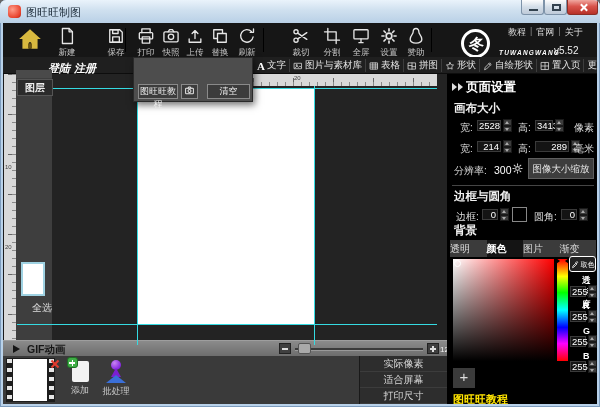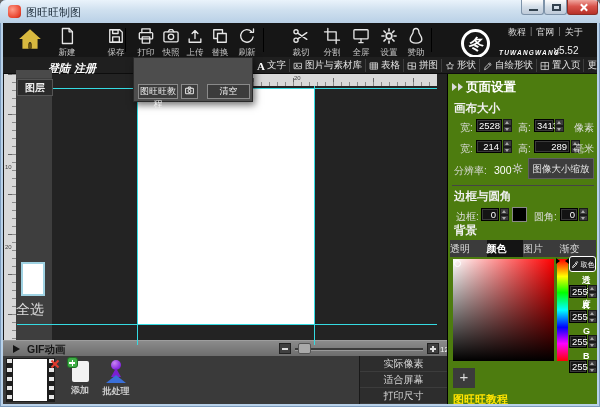--- a/index.html
+++ b/index.html
@@ -48,21 +48,21 @@
   .vruler{position:absolute;left:1px;top:51px;width:12px;height:266px;background:#d9d9d9;
     background-image:repeating-linear-gradient(180deg,#8a8a8a 0 1px,transparent 1px 8px),
                      repeating-linear-gradient(180deg,#666 0 1px,transparent 1px 40px);
     background-size:4px 100%,8px 100%;background-position:right 0,right 0;background-repeat:no-repeat;}
   .vruler span{position:absolute;left:1px;font-size:6px;color:#444;}
   .lstrip{position:absolute;left:13px;top:47px;width:36px;height:8px;background:#4a4a4a;}
   .layers{position:absolute;left:13px;top:55px;width:36px;height:262px;background:#3e3e3e;}
   .layertab{position:absolute;left:14px;top:56px;width:36px;height:17px;background:#2b2b2b;border:1px solid #555;
      color:#eee;font-size:10px;font-weight:bold;text-align:center;line-height:15px;z-index:4;}
   .layerthumb{position:absolute;left:18px;top:239px;width:24px;height:34px;background:#fff;border:2px solid #9fd2e2;}
-  .selectall{position:absolute;left:13px;top:278px;width:36px;text-align:left;font-size:14px;color:#ddd;cursor:pointer;}
+  .selectall{position:absolute;left:13px;top:278px;width:36px;text-align:right;font-size:10px;color:#ddd;cursor:pointer;}
   .pasteboard{position:absolute;left:49px;top:51px;width:395px;height:266px;background:#232323;}
   .hruler{position:absolute;left:130px;top:51px;width:304px;height:12px;background:#d9d9d9;
     background-image:repeating-linear-gradient(90deg,#8a8a8a 0 1px,transparent 1px 8px),
                      repeating-linear-gradient(90deg,#666 0 1px,transparent 1px 40px);
     background-size:100% 4px,100% 8px;background-position:left bottom,left bottom;background-repeat:no-repeat;}
   .hruler span{position:absolute;left:161px;top:1px;font-size:6px;color:#444;}
   .canvas{position:absolute;left:135px;top:65px;width:176px;height:236px;background:#ffffff;z-index:2;}
   .guide{position:absolute;background:#35dbe2;z-index:3;}
   
   .snap{position:absolute;left:130px;top:34px;width:120px;height:45px;background:#4d4d4d;border:1px solid #2a2a2a;
@@ -82,33 +82,33 @@
   .zhandle{position:absolute;left:295px;top:2px;width:13px;height:11px;background:#a9a9a9;border:1px solid #555;border-radius:2px;cursor:pointer;}
   .zpct{position:absolute;left:437px;top:4px;font-size:8px;color:#f2f2f2;}
   .filmarea{position:absolute;left:0;top:333px;width:444px;height:48px;background:#3a3a3a;}
   .frame{position:absolute;left:3px;top:2px;width:49px;height:44px;background:#1d1d1d;}
   .frame .paper{position:absolute;left:7px;top:1px;width:34px;height:42px;background:#fff;}
   .perf{position:absolute;top:1px;width:5px;height:42px;background:repeating-linear-gradient(#e6e6e6 0 4px,#1d1d1d 4px 9px);}
   .xmark{position:absolute;left:44px;top:1px;width:9px;height:9px;cursor:pointer;z-index:2;}
   .xmark::before,.xmark::after{content:"";position:absolute;left:4px;top:0;width:2px;height:10px;background:#e23b2e;}
   .xmark::before{transform:rotate(45deg);} .xmark::after{transform:rotate(-45deg);}
   .fgroup{position:absolute;top:3px;width:40px;text-align:center;cursor:pointer;}
-  .fgroup .flabel{font-size:9px;color:#ccc;display:block;margin-top:2px;font-weight:bold;}
+  .fgroup .flabel{font-size:9px;color:#ccc;display:block;margin-top:2px;}
   .docicon{position:relative;width:17px;height:21px;background:#f2f2f2;border-radius:2px;margin:2px auto 0;}
   .docplus{position:absolute;left:-5px;top:-4px;width:11px;height:11px;border-radius:3px;background:#3fae46;border:1px solid #1f6f25;}
   .docplus::before{content:"";position:absolute;left:4px;top:1.5px;width:1.8px;height:6px;background:#fff;}
   .docplus::after{content:"";position:absolute;left:1.5px;top:4px;width:6px;height:1.8px;background:#fff;}
   .batchicon{position:relative;width:24px;height:23px;margin:1px auto 0;}
   .bball{position:absolute;left:7px;top:0;width:10px;height:10px;border-radius:50%;background:radial-gradient(circle at 35% 30%,#c884f2,#8a2be2 65%,#5c149e);}
   .bcone{position:absolute;left:7px;top:8px;width:0;height:0;border-left:5px solid transparent;border-right:5px solid transparent;border-bottom:9px solid #7b1fd1;}
   .bbase{position:absolute;left:2px;top:15px;width:0;height:0;border-left:10px solid transparent;border-right:10px solid transparent;border-bottom:8px solid #3a6fd8;}
   .viewcol{position:absolute;left:356px;top:0;width:88px;height:48px;background:#2d2d2d;border-left:1px solid #191919;}
   .viewbtn{height:16px;line-height:15px;text-align:center;font-size:10px;color:#d8d8d8;border-bottom:1px solid #3c3c3c;cursor:pointer;}
   
-  .panel{position:absolute;left:444px;top:51px;width:150px;height:330px;background:#4d7c0f;border-left:1px solid #000;}
+  .panel{position:absolute;left:444px;top:51px;width:150px;height:330px;background:#000000;border-left:1px solid #000;}
   .chev{position:absolute;width:0;height:0;border-top:4px solid transparent;border-bottom:4px solid transparent;border-left:5px solid #ddd;}
   .ptitle{position:absolute;left:18px;top:5px;font-size:12.5px;font-weight:bold;color:#fff;}
   .phead{position:absolute;left:6px;font-size:11.5px;font-weight:bold;color:#f0f0f0;}
   .plabel{position:absolute;font-size:10px;color:#ddd;white-space:nowrap;}
   .pval{position:absolute;font-size:10.5px;color:#fff;}
   .spin{position:absolute;display:flex;height:13px;}
   .numbox{background:#141414;border:1px solid #000;box-shadow:inset 0 0 0 1px #3a3a3a;color:#fff;font-size:9.5px;
      text-align:right;padding:0 2px;line-height:11px;}
   .arrs{width:9px;display:flex;flex-direction:column;margin-left:1px;}
   .arrs i{flex:1;background:#3c3c3c;border:1px solid #1a1a1a;position:relative;}

